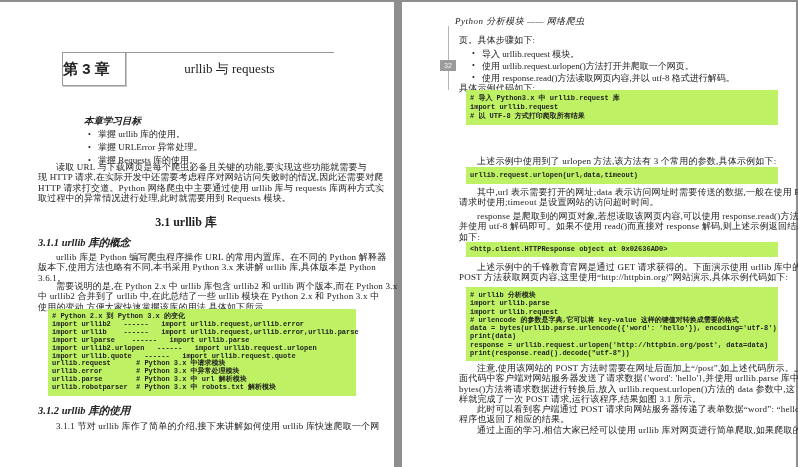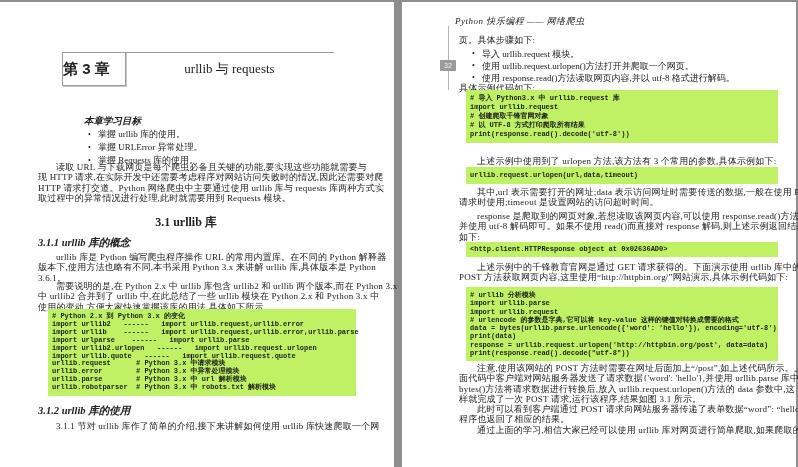--- a/index.html
+++ b/index.html
@@ -109,40 +109,38 @@
 
   <div class="abs sub-heading" style="top:402px;">3.1.2  urllib 库的使用</div>
 
   <div class="abs para" style="left:38px;top:419px;width:300px;">
     <span class="line ind">3.1.1 节对 urllib 库作了简单的介绍,接下来讲解如何使用 urllib 库快速爬取一个网</span>
   </div>
 </div>
 
 <div class="page page-right">
 
-  <div class="abs rp-header">Python 快乐编程 —— 网络爬虫</div>
+  <div class="abs rp-header">Python 分析模块 —— 网络爬虫</div>
   <div class="abs rp-vline"></div>
   <div class="abs rp-pagenum">32</div>
 
   <div class="abs line" style="left:57px;top:33px;">页。具体步骤如下:</div>
 
   <div class="abs bullets-r">
     <div class="bl"><span class="bullet-glyph">•</span><span>导入 urllib.request 模块。</span></div>
     <div class="bl"><span class="bullet-glyph">•</span><span>使用 urllib.request.urlopen()方法打开并爬取一个网页。</span></div>
     <div class="bl"><span class="bullet-glyph">•</span><span>使用 response.read()方法读取网页内容,并以 utf-8 格式进行解码。</span></div>
   </div>
 
   <div class="abs line" style="left:57px;top:81px;">具体示例代码如下:</div>
 
   <div class="abs code" style="left:64px;top:88px;width:304px;">
     <div class="cl" style="line-height:9px"># 导入 Python3.x 中 urllib.request 库</div>
     <div class="cl" style="line-height:9px">import urllib.request</div>
-    <div class="cl" style="line-height:9px"># 创建爬取千锋官网对象</div>
     <div class="cl" style="line-height:9px"># 以 UTF-8 方式打印爬取所有结果</div>
-    <div class="cl" style="line-height:9px">print(response.read().decode('utf-8'))</div>
   </div>
 
   <div class="abs line ind" style="left:57px;top:154px;">上述示例中使用到了 urlopen 方法,该方法有 3 个常用的参数,具体示例如下:</div>
 
   <div class="abs code" style="left:64px;top:165px;width:304px;">
     <div class="cl" style="line-height:9px">urllib.request.urlopen(url,data,timeout)</div>
   </div>
 
   <div class="abs para" style="left:57px;top:185px;width:318px;">
     <span class="line ind">其中,url 表示需要打开的网址;data 表示访问网址时需要传送的数据,一般在使用 POST</span>

